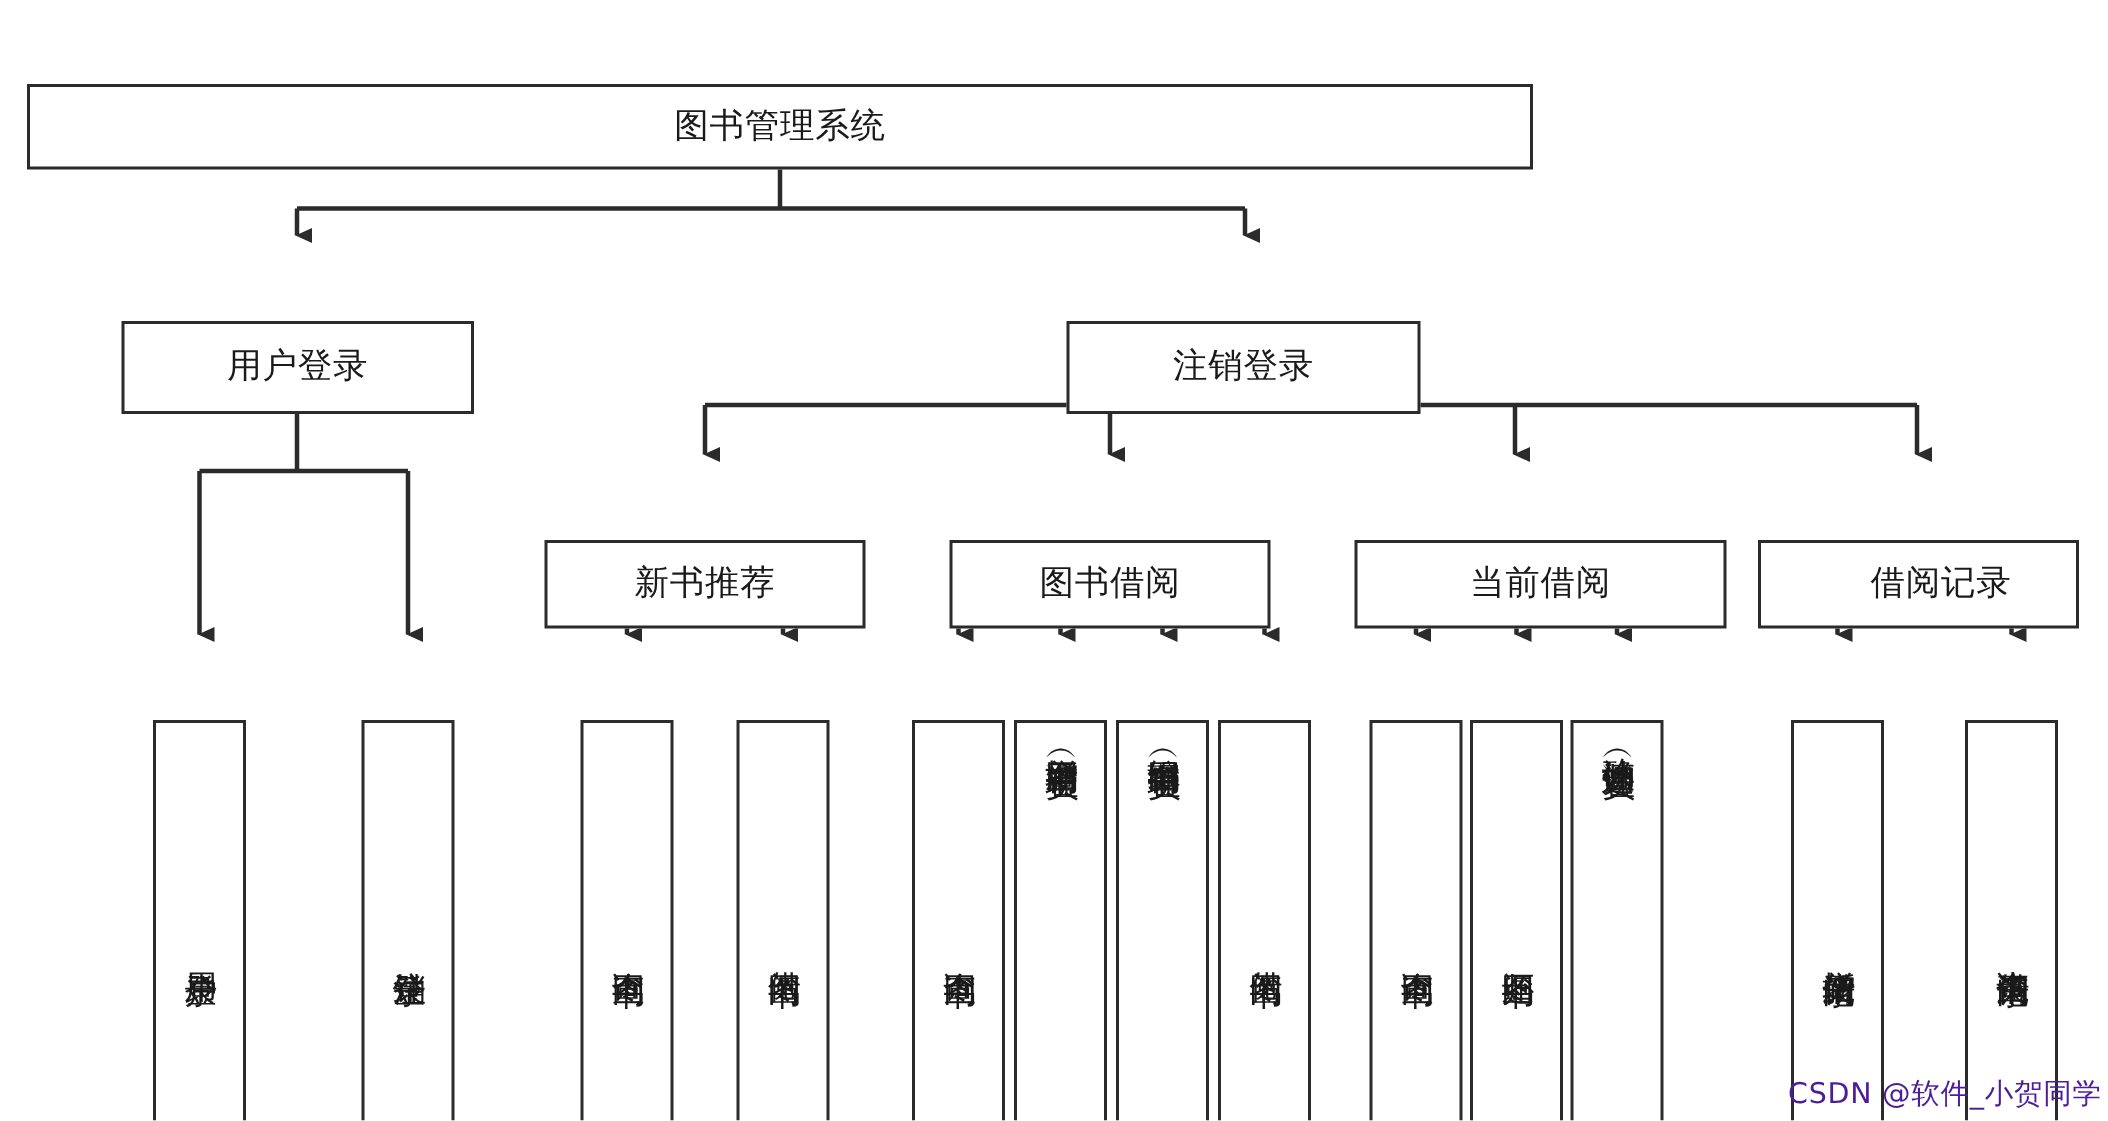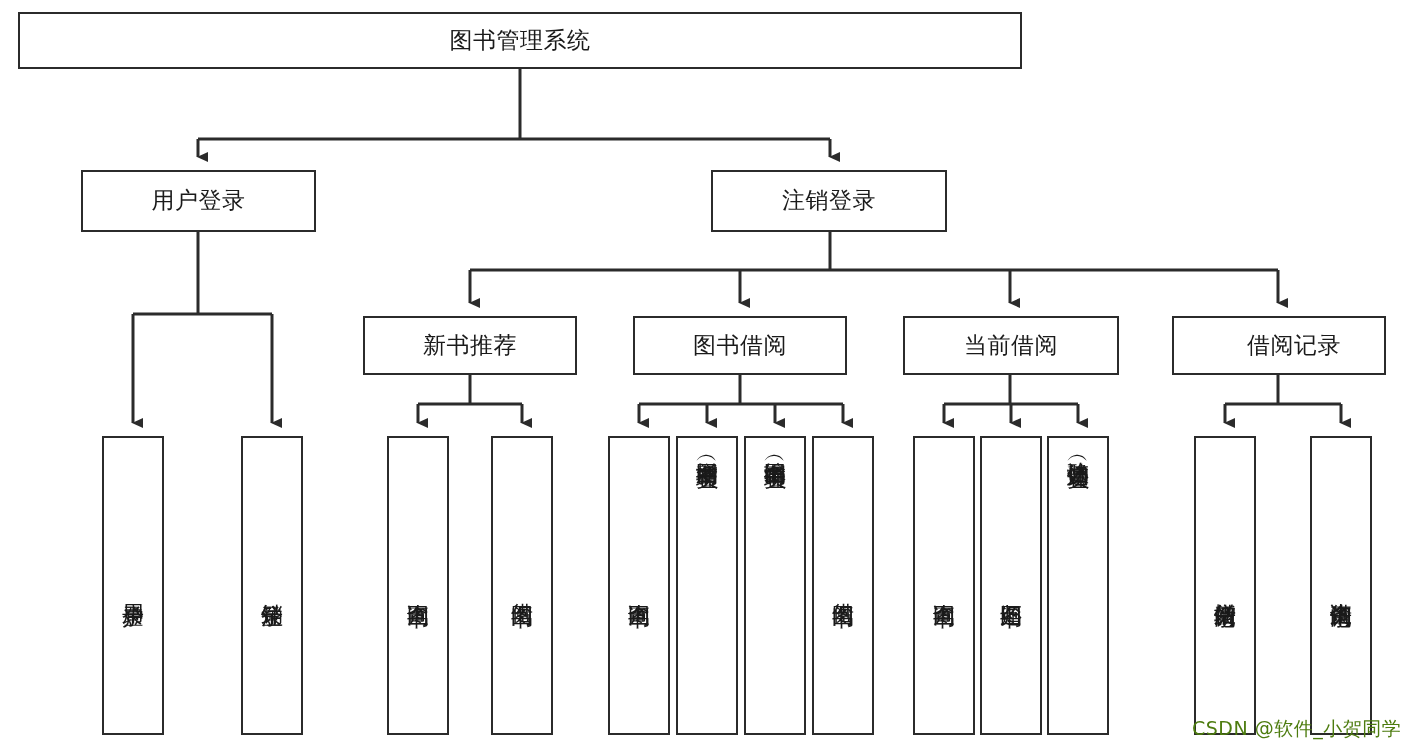--- a/index.html
+++ b/index.html
@@ -26,20 +26,21 @@
     height: 747px;
   }
   .node-box {
     position: absolute;
     box-sizing: border-box;
     background: #ffffff;
     border: 2.5px solid #2b2b2b;
     display: flex;
     align-items: center;
     justify-content: center;
+    margin-top: 44px;
   }
   .node-label-h {
     font-size: 23px;
     line-height: 1.1;
     color: #1a1a1a;
     letter-spacing: 0.5px;
     white-space: nowrap;
   }
   .node-box.leaf {
     align-items: flex-start;
@@ -63,21 +64,21 @@
     align-items: center;
     justify-content: center;
   }
   .leaf-inner.top {
     align-items: flex-start;
     padding-top: 2px;
   }
   .watermark {
     position: absolute;
     font-size: 19px;
-    color: #4d7c0f;
+    color: #4c1d95;
     white-space: nowrap;
     letter-spacing: 0.5px;
     pointer-events: none;
   }
 </style>
 </head>
 <body>
 
 <div id="diagram-root">
 
@@ -159,21 +160,21 @@
   </div>
 
   <div class="node-box" style="left:633px; top:316px; width:214px; height:59px;">
     <span class="node-label-h">图书借阅</span>
   </div>
 
   <div class="node-box" style="left:363px; top:316px; width:214px; height:59px;">
     <span class="node-label-h">新书推荐</span>
   </div>
 
-  <div class="node-box" style="left:903px; top:316px; width:216px; height:59px;">
+  <div class="node-box" style="left:903px; top:316px; width:248px; height:59px;">
     <span class="node-label-h">当前借阅</span>
   </div>
 
   <div class="node-box" style="left:1172px; top:316px; width:214px; height:59px;padding-left:30px;">
     <span class="node-label-h">借阅记录</span>
   </div>
 
   <div class="node-box leaf" style="left:102px; top:436px; width:62px; height:299px;">
     <div class="leaf-inner">
       <span class="node-label-v">用户登录</span>

